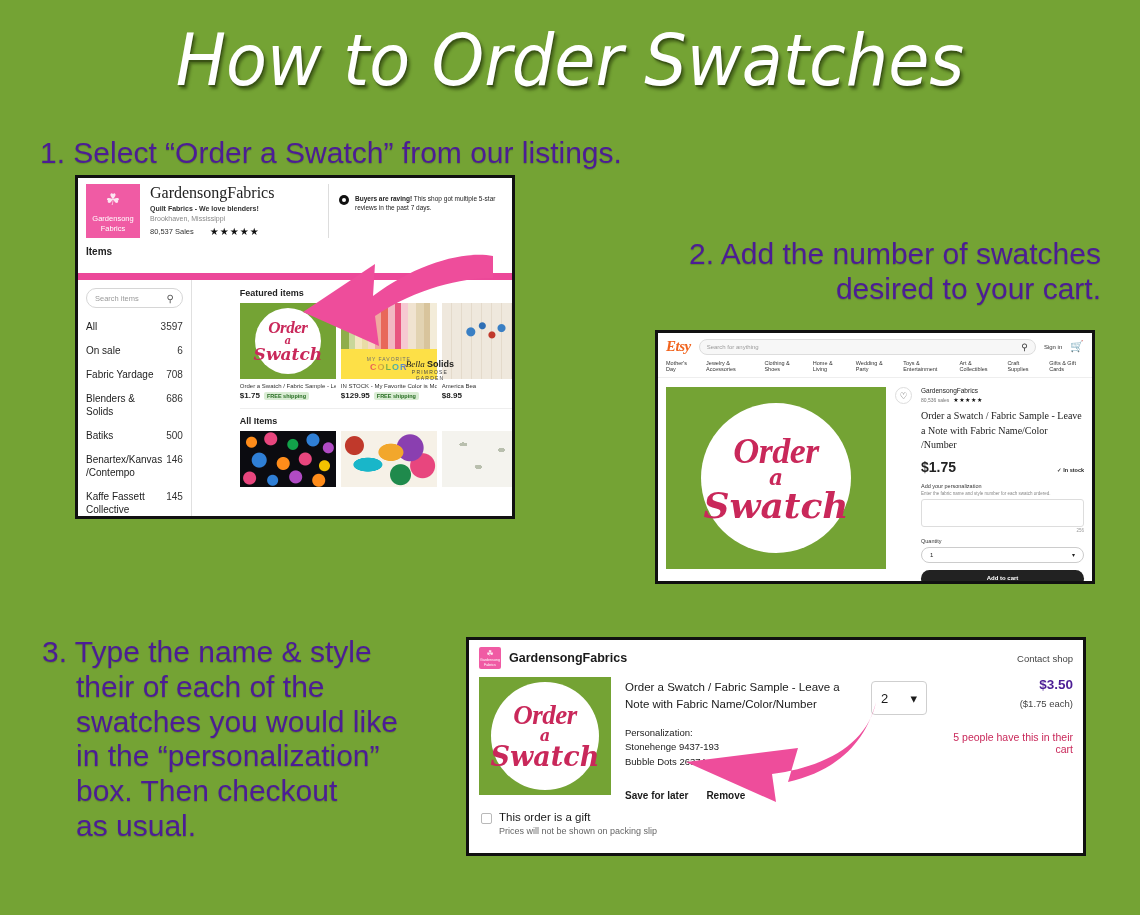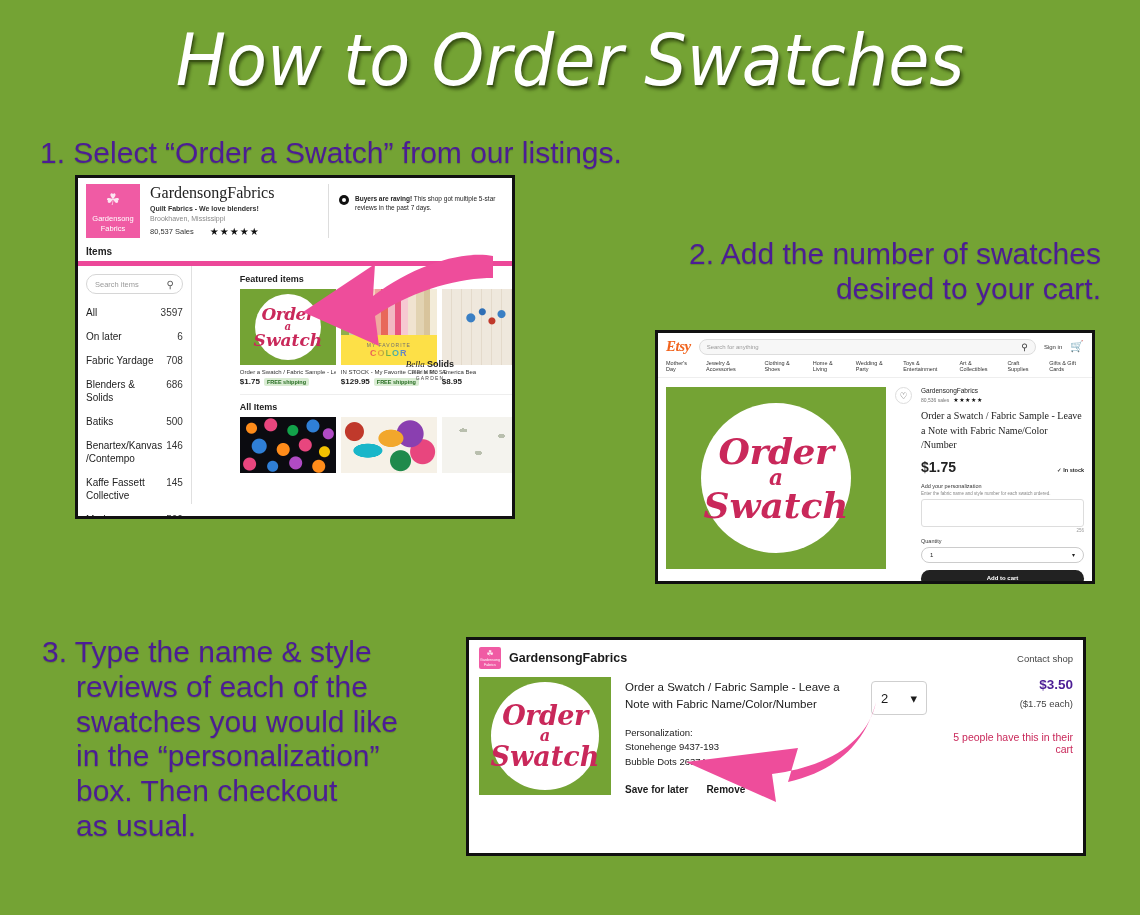--- a/index.html
+++ b/index.html
@@ -65,21 +65,21 @@
   .shop-loc { font-size: 7px; color: #888; margin-top: 3px; }
   .shop-sales-row { display: flex; align-items: center; gap: 16px; margin-top: 4px; }
   .shop-sales { font-size: 7.5px; color: #333; }
   .stars { font-size: 10px; color: #111; letter-spacing: 1px; }
   .rave-box { width: 176px; border-left: 1px solid #ddd; padding-left: 10px; display:flex; gap:6px; align-items:flex-start; padding-top:10px; }
   .rave-icon { width: 10px; height: 10px; border-radius: 50%; background: #111; flex:none; margin-top:1px; position: relative;}
   .rave-icon::after { content:""; position:absolute; left:3px; top:3px; width:4px;height:4px;border-radius:50%;background:#fff;}
   .rave-text { font-size: 6.5px; color: #222; line-height: 1.45; }
   .rave-text b { font-weight: bold; }
 
-  #shot1 .items-label { font-size: 10px; font-weight: bold; color: #222; padding: 8px 0 4px 8px; border-bottom: 5px solid #ec4899; }
+  #shot1 .items-label { font-size: 10px; font-weight: bold; color: #222; padding: 8px 0 16px 8px; border-bottom: 7px solid #ec4899; }
   #shot1 .s1-body { display: flex; height: 238px; gap: 40px; }
   .s1-side { width: 124px; border-right: 1px solid #e0e0e0; padding: 8px; }
   .search-pill {
     border: 1px solid #d6d6d6; border-radius: 14px; height: 20px;
     display: flex; align-items: center; justify-content: space-between;
     padding: 0 8px; font-size: 7.5px; color: #9a9a9a; margin-bottom: 6px;
   }
   .search-pill .mag { font-size: 10px; color: #555; }
   .cat-row { display:flex; justify-content: space-between; align-items: flex-start;
              font-size: 10px; color: #222; padding: 5.5px 0; line-height: 1.3; }
@@ -99,21 +99,21 @@
   .all-thumb { width: 96px; height: 56px; }
 
   
   .swatch-art { background: #74A334; display:flex; align-items:center; justify-content:center; position: relative; }
   .swatch-art .disc {
     background: #ffffff; border-radius: 50%;
     display:flex; flex-direction: column; align-items:center; justify-content:center;
     color: #C9285A; font-family: "DejaVu Serif", serif; font-style: italic; font-weight: bold;
     line-height: 0.95;
   }
-  .swatch-art .w1 { letter-spacing: -0.5px; }
+  .swatch-art .w1 { letter-spacing: -0.5px; font-family: Liberation Serif, serif; }
   .swatch-art .w2 { font-size: 0.6em; }
   .swatch-art .w3 { }
 
   
   .stripes { width:100%; height:100%; background: linear-gradient(90deg,
       #8fae4b 0 8%, #c9d79a 8% 15%, #f3e6c0 15% 22%, #e9dca6 22% 28%,
       #f6d7c3 28% 35%, #f0a9a0 35% 42%, #e8685a 42% 49%, #f2b8c2 49% 56%,
       #e8557f 56% 63%, #f6c9d2 63% 70%, #f0e3d0 70% 78%, #e2d3b2 78% 86%,
       #d8c49c 86% 93%, #f3ecd9 93% 100%); }
   .stripe-cap { background:#fde047; position:absolute; bottom:0; left:0; right:0; height: 30px;
@@ -206,21 +206,21 @@
   .c-logo { width: 22px; height:22px; background:#F05BA4; color:#fff; font-size: 3.6px;
             display:flex; flex-direction:column; align-items:center; justify-content:flex-end;
             padding-bottom:2px; line-height:1.2; text-align:center; border-radius:2px; position:relative;}
   .c-logo .leaf { position:absolute; top:2px; left:0; width:100%; text-align:center; font-size: 8px; opacity:.85;}
   .c-shopname { font-size: 12.5px; font-weight:bold; color:#1a1a1a; }
   .c-contact { font-size: 9.5px; color:#444; }
   .c-body { display:flex; padding: 8px 10px 0 10px; gap: 14px; }
   .c-desc { flex: 1; padding-top: 2px; }
   .c-title { font-size: 11.5px; color:#1a1a1a; line-height: 1.5; }
   .c-pers { font-size: 9.5px; color:#1a1a1a; line-height: 1.55; margin-top: 12px; }
-  .c-actions { display:flex; gap: 18px; margin-top: 14px; font-size: 10px; font-weight:bold; color:#1a1a1a; }
+  .c-actions { display:flex; gap: 18px; margin-top: 20px; font-size: 10px; font-weight:bold; color:#1a1a1a; }
   .c-qty { flex:none; width: 56px; height: 34px; border:1px solid #cfcfcf; border-radius: 4px;
            display:flex; align-items:center; justify-content: space-between; padding: 0 9px;
            font-size: 13px; color:#1a1a1a; margin-top: 4px; }
   .c-price-col { flex:none; width: 132px; text-align:right; }
   .c-price { font-size: 13.5px; font-weight:bold; color:#4c1d95; }
   .c-each { font-size: 9.5px; color:#444; margin-top: 6px; }
   .c-incart { font-size: 10.5px; color:#C9285A; margin-top: 22px; }
   .c-gift { display:flex; gap:7px; padding: 10px 10px 0 12px; align-items:flex-start; }
   .c-check { width: 11px; height: 11px; border:1px solid #b9b9b9; border-radius:2px; flex:none; margin-top:2px; }
   .c-gift-t { font-size: 11.5px; color:#1a1a1a; }
@@ -269,21 +269,21 @@
     <div class="s1-side">
       <div class="search-pill">
         <span>Search items</span>
         <span class="mag">⚲</span>
       </div>
       <div class="cat-row">
         <span class="nm">All</span>
         <span class="ct">3597</span>
       </div>
       <div class="cat-row">
-        <span class="nm">On later</span>
+        <span class="nm">On sale</span>
         <span class="ct">6</span>
       </div>
       <div class="cat-row">
         <span class="nm">Fabric Yardage</span>
         <span class="ct">708</span>
       </div>
       <div class="cat-row">
         <span class="nm">Blenders &amp; Solids</span>
         <span class="ct">686</span>
       </div>
@@ -437,21 +437,21 @@
         <span>▾</span>
       </div>
       <div class="add-cart">Add to cart</div>
 
     </div>
   </div>
 </div>
 
 <div class="step-head" id="step3-head">
   <span class="ind first">3. Type the name &amp; style</span>
-  <span class="ind">reviews of each of the</span>
+  <span class="ind">their of each of the</span>
   <span class="ind">swatches you would like</span>
   <span class="ind">in the “personalization”</span>
   <span class="ind">box. Then checkout</span>
   <span class="ind">as usual.</span>
 </div>
 
 <div class="shot" id="shot3">
   <div class="c-head">
     <div class="c-shop">
       <div class="c-logo">
@@ -491,17 +491,24 @@
       <span>▾</span>
     </div>
 
     <div class="c-price-col">
       <div class="c-price">$3.50</div>
       <div class="c-each">($1.75 each)</div>
       <div class="c-incart">5 people have this in their cart</div>
     </div>
   </div>
 
+  <div class="c-gift">
+    <div class="c-check"></div>
+    <div>
+      <div class="c-gift-t">This order is a gift</div>
+      <div class="c-gift-s">Prices will not be shown on packing slip</div>
+    </div>
+  </div>
 </div>
 
 <svg class="arrow" id="arrow3" viewBox="0 0 200 105">
   <path d="M196 2 C186 40 160 70 108 82 L118 48 L6 62 L96 102 L92 74 C152 66 188 40 196 2 Z" fill="#EE4D9B"></path>
 </svg>
 
 </body></html>

